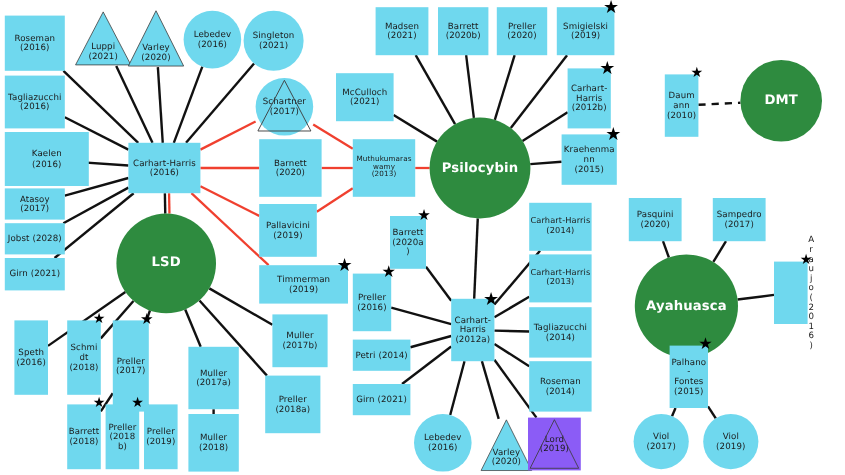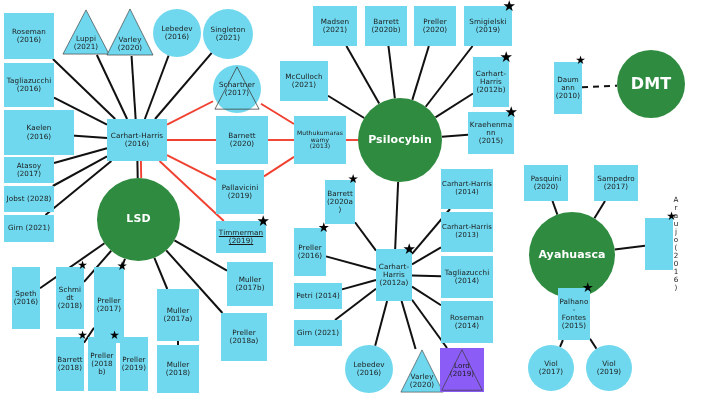--- a/index.html
+++ b/index.html
@@ -81,21 +81,21 @@
       <line x1="590" y1="338.6857142857143" x2="596.49040455226" y2="348.699481309201" stroke="#111111" stroke-width="2"></line>
     </svg>
   <div id="nodelayer">
       <div class="node hub" style="left: 97px; top: 178px; width: 83px; height: 83px; background: rgb(46, 139, 63); color: rgb(255, 255, 255);">
         <span class="lbl" style="font-size: 11px;">LSD</span>
       </div>
       <div class="node hub" style="left: 358px; top: 98px; width: 84px; height: 84px; background: rgb(46, 139, 63); color: rgb(255, 255, 255);">
         <span class="lbl" style="font-size: 11px;">Psilocybin</span>
       </div>
       <div class="node hub" style="left: 617px; top: 50px; width: 68px; height: 68px; background: rgb(46, 139, 63); color: rgb(255, 255, 255);">
-        <span class="lbl" style="font-size: 16px;">DMT</span>
+        <span class="lbl" style="font-size: 11px;">DMT</span>
       </div>
       <div class="node hub" style="left: 529px; top: 212px; width: 86px; height: 86px; background: rgb(46, 139, 63); color: rgb(255, 255, 255);">
         <span class="lbl" style="font-size: 11px;">Ayahuasca</span>
       </div>
       <div class="node rect" style="left: 4px; top: 13px; width: 50px; height: 46px; background: rgb(111, 216, 238);">
         <span class="lbl" style="font-size: 7.2px;">Roseman<br>(2016)</span>
       </div>
       <div class="node tri" style="left: 62px; top: 9px; width: 48px; height: 46px; align-items: flex-end; padding-bottom: 4px;">
         <svg class="trishape" viewBox="0 0 100 100" preserveAspectRatio="none">
           <polygon points="50,2 98,98 2,98" fill="#6fd8ee" stroke="#3c3c3c" stroke-width="1.4"></polygon>
@@ -143,21 +143,21 @@
       </div>
       <div class="node rect" style="left: 216px; top: 116px; width: 52px; height: 48px; background: rgb(111, 216, 238);">
         <span class="lbl" style="font-size: 7.2px;">Barnett<br>(2020)</span>
       </div>
       <div class="node rect" style="left: 294px; top: 116px; width: 52px; height: 48px; background: rgb(111, 216, 238);">
         <span class="lbl" style="font-size: 6.01px;">Muthukumaraswamy<br>(2013)</span>
       </div>
       <div class="node rect" style="left: 216px; top: 170px; width: 48px; height: 44px; background: rgb(111, 216, 238);">
         <span class="lbl" style="font-size: 7.2px;">Pallavicini<br>(2019)</span>
       </div>
-      <div class="node rect" style="left: 216px; top: 221px; width: 50px; height: 32px; background: rgb(111, 216, 238); text-decoration: underline;">
+      <div class="node rect" style="left: 216px; top: 221px; width: 74px; height: 32px; background: rgb(111, 216, 238);">
         <span class="lbl" style="font-size: 7.2px;">Timmerman<br>(2019)</span>
         <span class="star" style="font-size: 15px; right: -4px; top: -7px; color: rgb(0, 0, 0);">★</span>
       </div>
       <div class="node rect" style="left: 313px; top: 6px; width: 44px; height: 40px; background: rgb(111, 216, 238);">
         <span class="lbl" style="font-size: 7.2px;">Madsen<br>(2021)</span>
       </div>
       <div class="node rect" style="left: 365px; top: 6px; width: 42px; height: 40px; background: rgb(111, 216, 238);">
         <span class="lbl" style="font-size: 7.2px;">Barrett<br>(2020b)</span>
       </div>
       <div class="node rect" style="left: 414px; top: 6px; width: 42px; height: 40px; background: rgb(111, 216, 238);">

